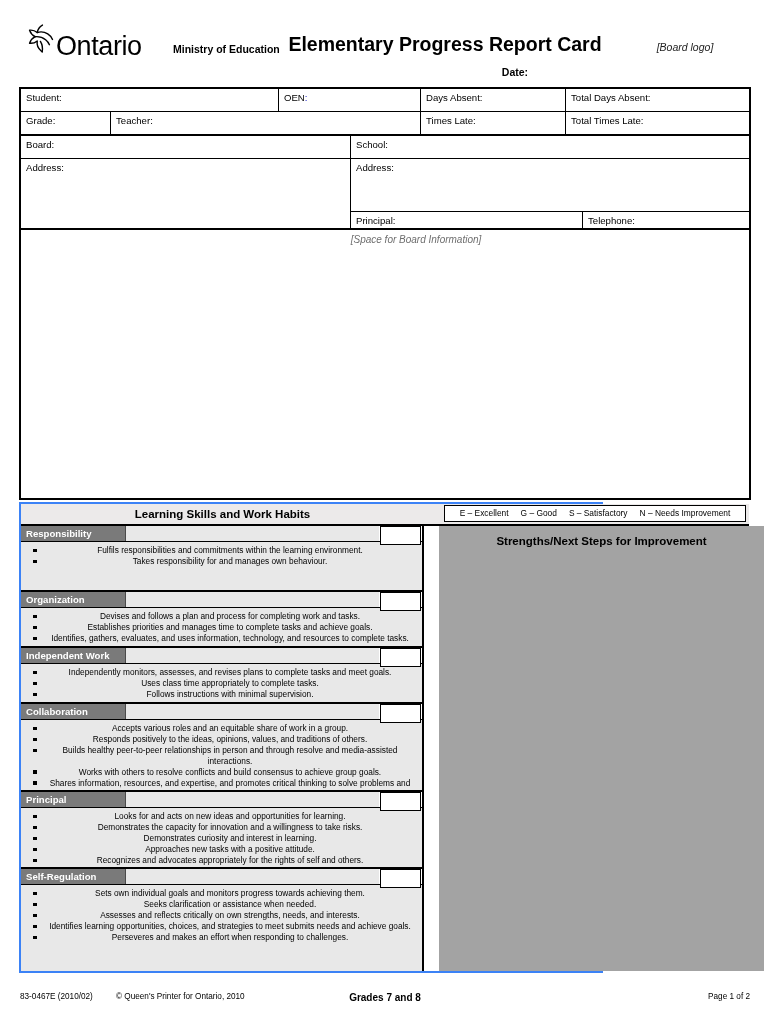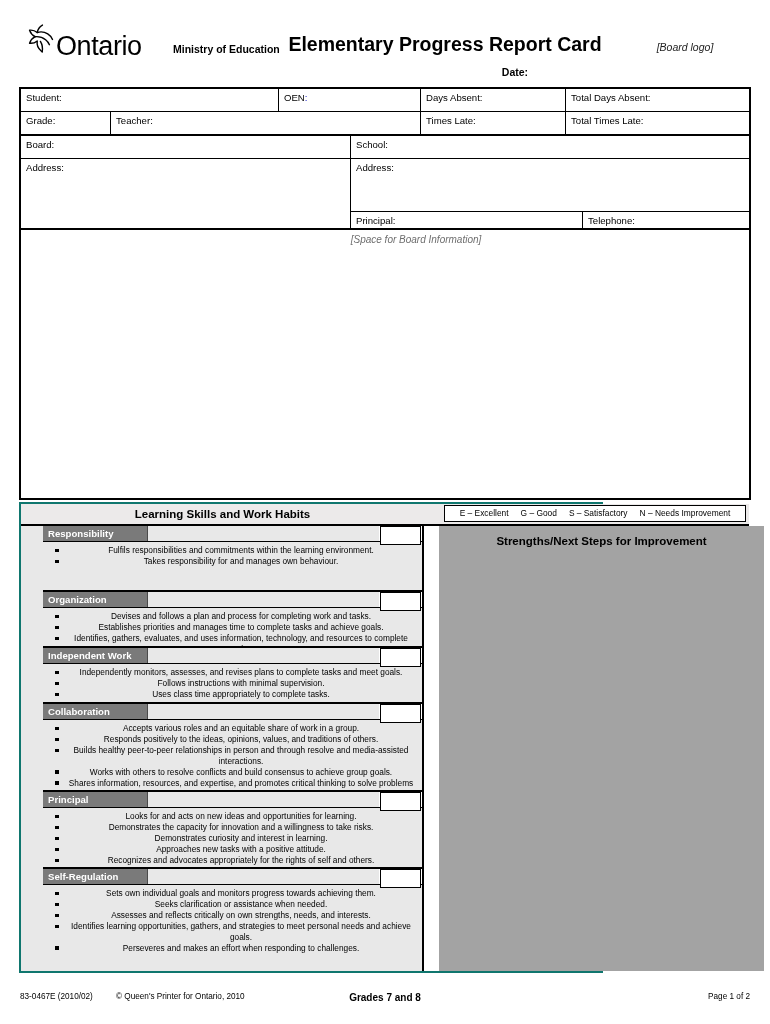--- a/index.html
+++ b/index.html
@@ -125,21 +125,21 @@
     font-style: italic;
     color: #6e6e6e;
     padding-left: 31px;
   }
 
   
   .ls-frame {
     position: absolute;
     left: 19px; top: 502px;
     width: 584px; height: 471px;
-    border: 2px solid #0f766e;
+    border: 2px solid #3b82f6;
     box-sizing: border-box;
   }
 
   .ls-title-bar {
     position: absolute;
     left: 0; top: 0;
     width: 403px; height: 22px;
     background: #eceaea;
     border-bottom: 2px solid #000;
     box-sizing: border-box;
@@ -177,21 +177,20 @@
   .legend-box span { margin: 0 6px; }
 
   
   .skills-col {
     position: absolute;
     left: 0; top: 22px;
     width: 403px; height: 445px;
     border-right: 2px solid #000;
     box-sizing: border-box;
     background: #e8e8e8;
-    padding-left: 22px;
   }
 
   .skill {
     position: relative;
     border-bottom: 2px solid #000;
     background: #e8e8e8;
     box-sizing: border-box;
   }
   .skill:last-child { border-bottom: none; }
 
@@ -396,22 +395,22 @@
       </div>
 
       <div class="skill" style="height:56px">
         <div class="skill-head">
           <div class="skill-name">Independent Work</div>
           <div class="skill-head-fill"></div>
           <div class="grade-box"></div>
         </div>
         <ul class="bullets">
           <li>Independently monitors, assesses, and revises plans to complete tasks and meet goals.</li>
+          <li>Uses class time appropriately to complete tasks.</li>
           <li>Follows instructions with minimal supervision.</li>
-          <li>Uses class time appropriately to complete tasks.</li>
         </ul>
       </div>
 
       <div class="skill" style="height:88px">
         <div class="skill-head">
           <div class="skill-name">Collaboration</div>
           <div class="skill-head-fill"></div>
           <div class="grade-box"></div>
         </div>
         <ul class="bullets">
@@ -441,21 +440,21 @@
       <div class="skill" style="height:88px">
         <div class="skill-head">
           <div class="skill-name">Self-Regulation</div>
           <div class="skill-head-fill"></div>
           <div class="grade-box"></div>
         </div>
         <ul class="bullets">
           <li>Sets own individual goals and monitors progress towards achieving them.</li>
           <li>Seeks clarification or assistance when needed.</li>
           <li>Assesses and reflects critically on own strengths, needs, and interests.</li>
-          <li>Identifies learning opportunities, gathers, and strategies to meet personal needs and achieve goals.</li>
+          <li>Identifies learning opportunities, choices, and strategies to meet submits needs and achieve goals.</li>
           <li>Perseveres and makes an effort when responding to challenges.</li>
         </ul>
       </div>
 
     </div>
 
     <div class="strengths-col">
       <div class="strengths-title">Strengths/Next Steps for Improvement</div>
     </div>
 

